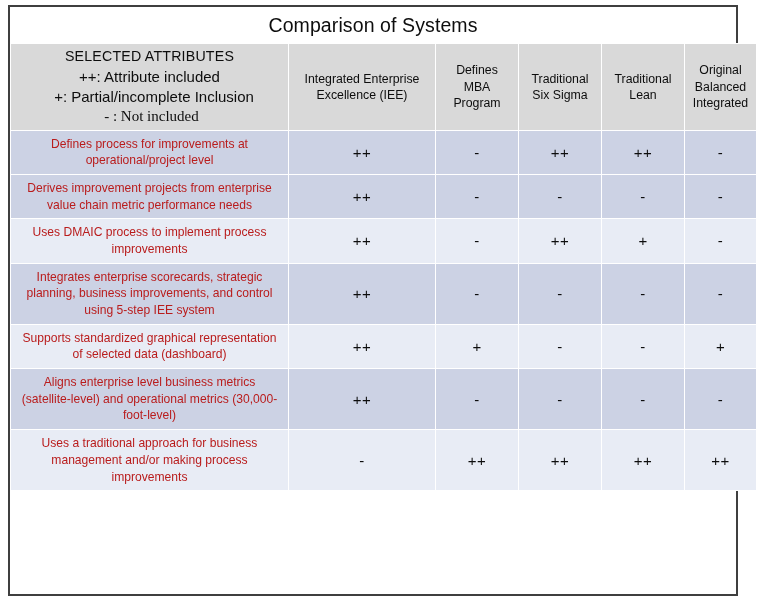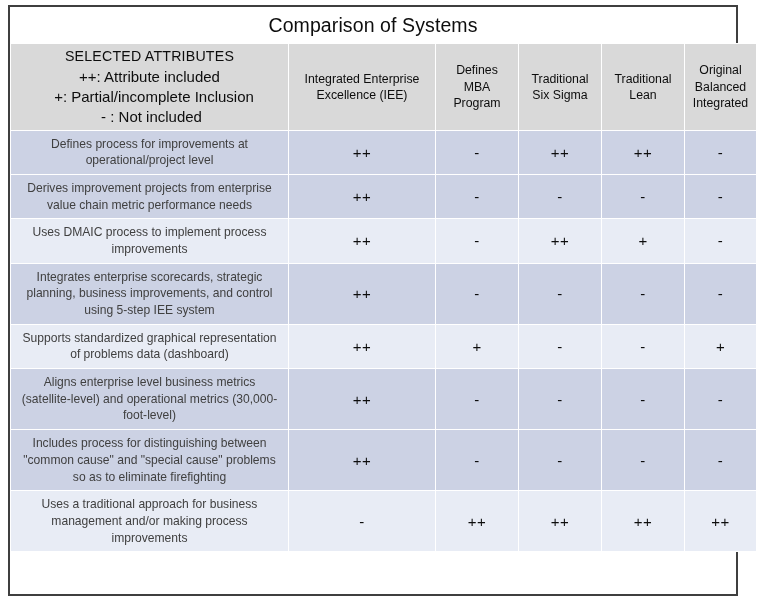--- a/index.html
+++ b/index.html
@@ -73,26 +73,26 @@
     margin-bottom: 1px;
     color: #0d0d0d;
   }
   .legend {
     font-size: 15px;
     line-height: 1.33;
     color: #0d0d0d;
   }
   .legend div { white-space: nowrap; }
   .legend .l2 { padding-left: 9px; }
-  .legend .l3 { padding-left: 4px; }
+  .legend .l3 { padding-left: 4px; font-family: Liberation Serif, serif; }
 
   tbody td.attr-cell {
     font-size: 12.1px;
     line-height: 1.38;
-    color: #404040;
+    color: #b91c1c;
     padding: 5px 9px;
   }
   tbody td.mark-cell {
     font-size: 15px;
     color: #0d0d0d;
     letter-spacing: 0.4px;
   }
   tbody tr.band-a td { background: #ccd2e4; }
   tbody tr.band-b td { background: #e8ecf5; }
 </style>
@@ -175,37 +175,29 @@
         </tr>
         <tr class="band-a">
           <td class="attr-cell">Integrates enterprise scorecards, strategic planning, business improvements, and control using 5-step IEE system</td>
           <td class="mark-cell">++</td>
           <td class="mark-cell">-</td>
           <td class="mark-cell">-</td>
           <td class="mark-cell">-</td>
           <td class="mark-cell">-</td>
         </tr>
         <tr class="band-b">
-          <td class="attr-cell">Supports standardized graphical representation of problems data (dashboard)</td>
+          <td class="attr-cell">Supports standardized graphical representation of selected data (dashboard)</td>
           <td class="mark-cell">++</td>
           <td class="mark-cell">+</td>
           <td class="mark-cell">-</td>
           <td class="mark-cell">-</td>
           <td class="mark-cell">+</td>
         </tr>
         <tr class="band-a">
           <td class="attr-cell">Aligns enterprise level business metrics (satellite-level) and operational metrics (30,000-foot-level)</td>
-          <td class="mark-cell">++</td>
-          <td class="mark-cell">-</td>
-          <td class="mark-cell">-</td>
-          <td class="mark-cell">-</td>
-          <td class="mark-cell">-</td>
-        </tr>
-        <tr class="band-a">
-          <td class="attr-cell">Includes process for distinguishing between "common cause" and "special cause" problems so as to eliminate firefighting</td>
           <td class="mark-cell">++</td>
           <td class="mark-cell">-</td>
           <td class="mark-cell">-</td>
           <td class="mark-cell">-</td>
           <td class="mark-cell">-</td>
         </tr>
         <tr class="band-b">
           <td class="attr-cell">Uses a traditional approach for business management and/or making process improvements</td>
           <td class="mark-cell">-</td>
           <td class="mark-cell">++</td>

